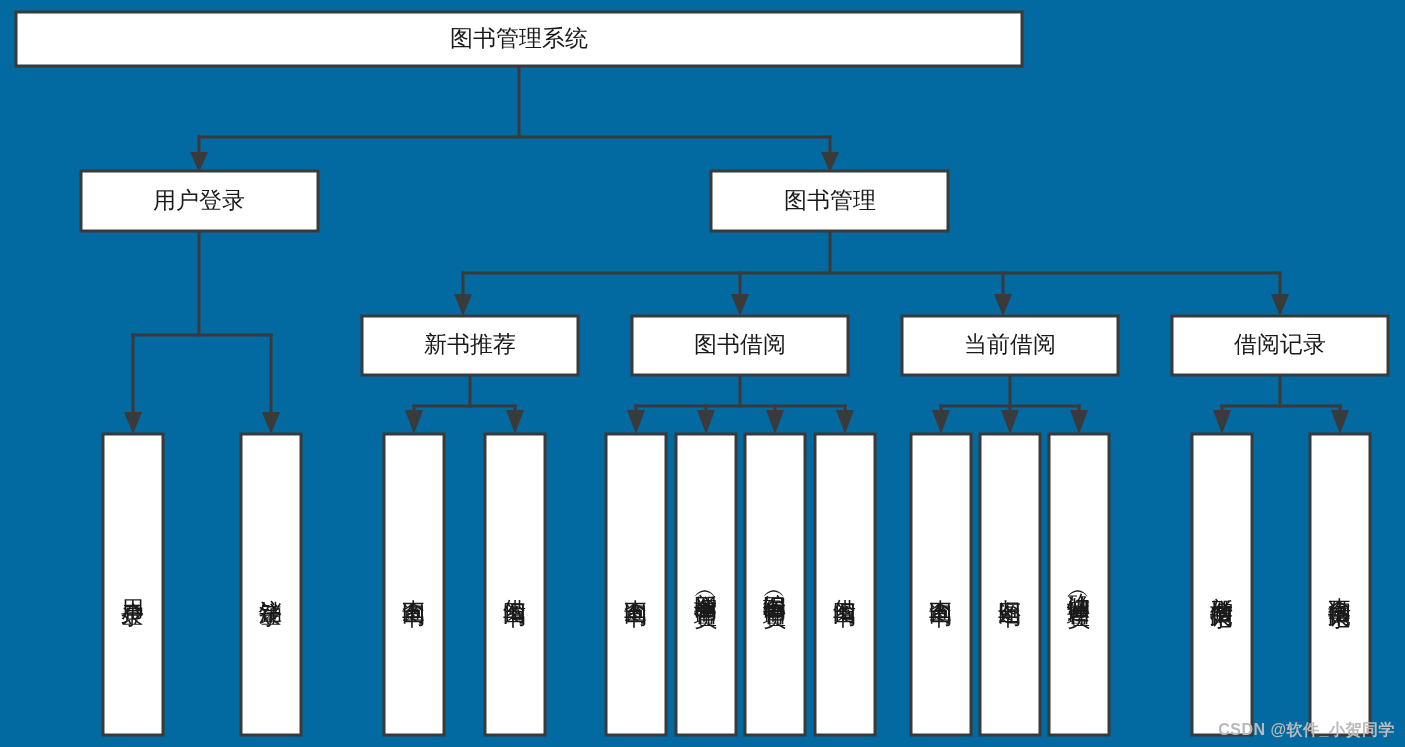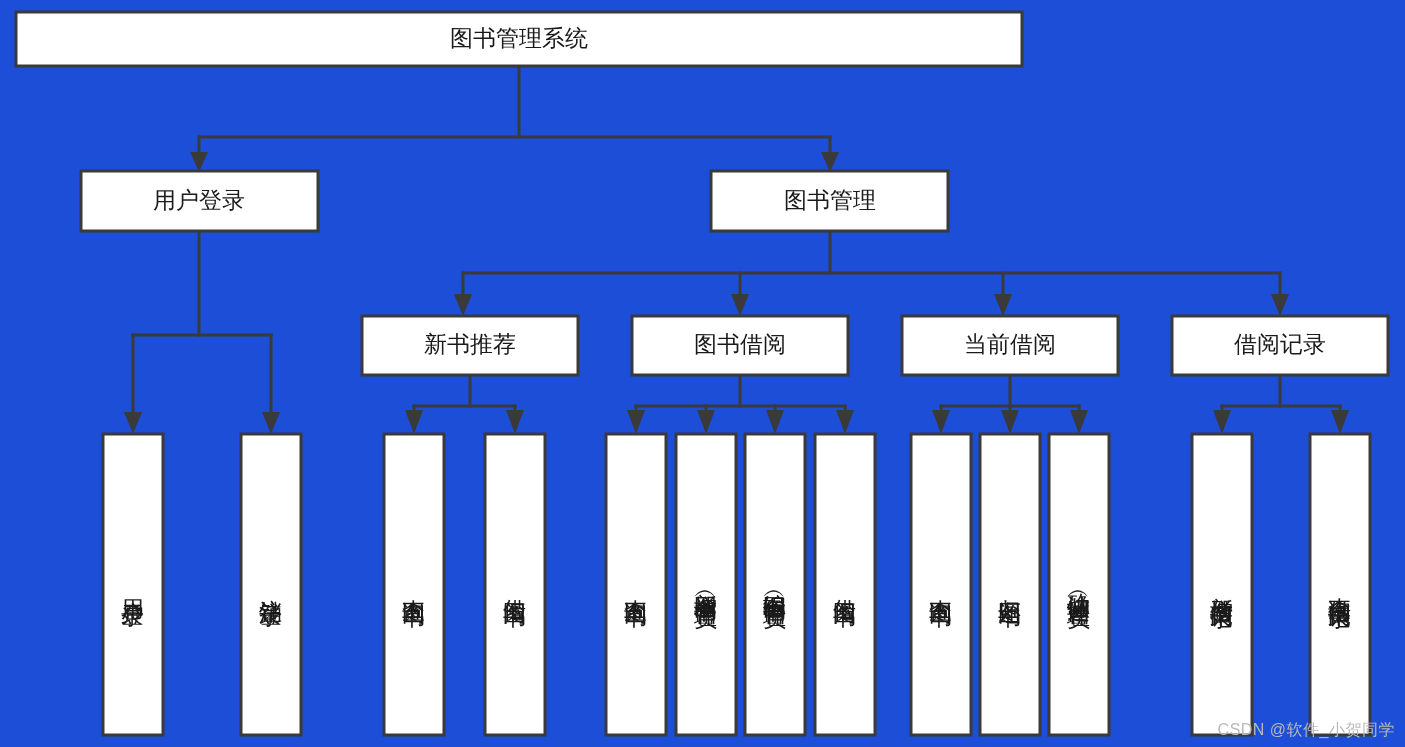--- a/index.html
+++ b/index.html
@@ -8,21 +8,21 @@
     padding: 0;
     background: #ffffff;
   }
   body {
     font-family: "Liberation Sans", "DejaVu Sans", sans-serif;
   }
   #diagram-root {
     position: relative;
     width: 1405px;
     height: 747px;
-    background: #1d4ed8;
+    background: #0369a1;
     overflow: hidden;
   }
   svg#tree-svg {
     position: absolute;
     left: 0;
     top: 0;
     width: 1405px;
     height: 747px;
     display: block;
   }
@@ -62,20 +62,21 @@
   .watermark-text {
     position: absolute;
     right: 10px;
     bottom: 6px;
     font-family: "Liberation Sans", "DejaVu Sans", sans-serif;
     font-size: 16px;
     color: #b9b9b9;
     letter-spacing: 0.5px;
     user-select: none;
     white-space: nowrap;
+    font-weight: bold;
   }
 </style>
 </head>
 <body>
 
 <div id="diagram-root">
 
   <svg id="tree-svg" viewBox="0 0 1405 747" xmlns="http://www.w3.org/2000/svg">
 
     <g>

